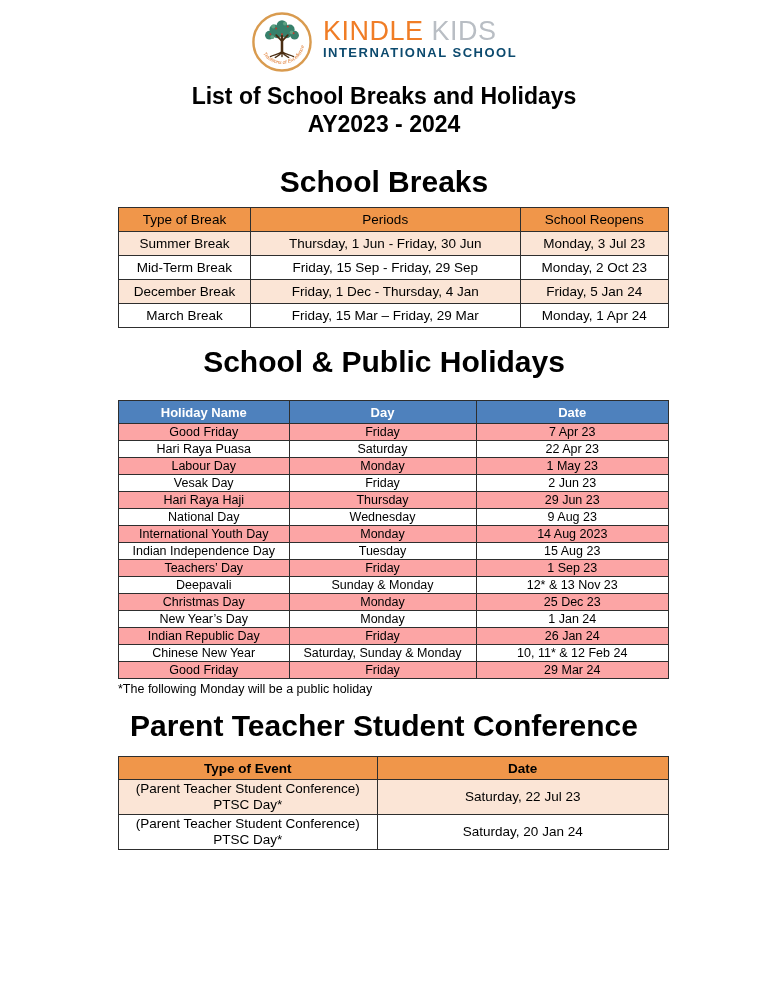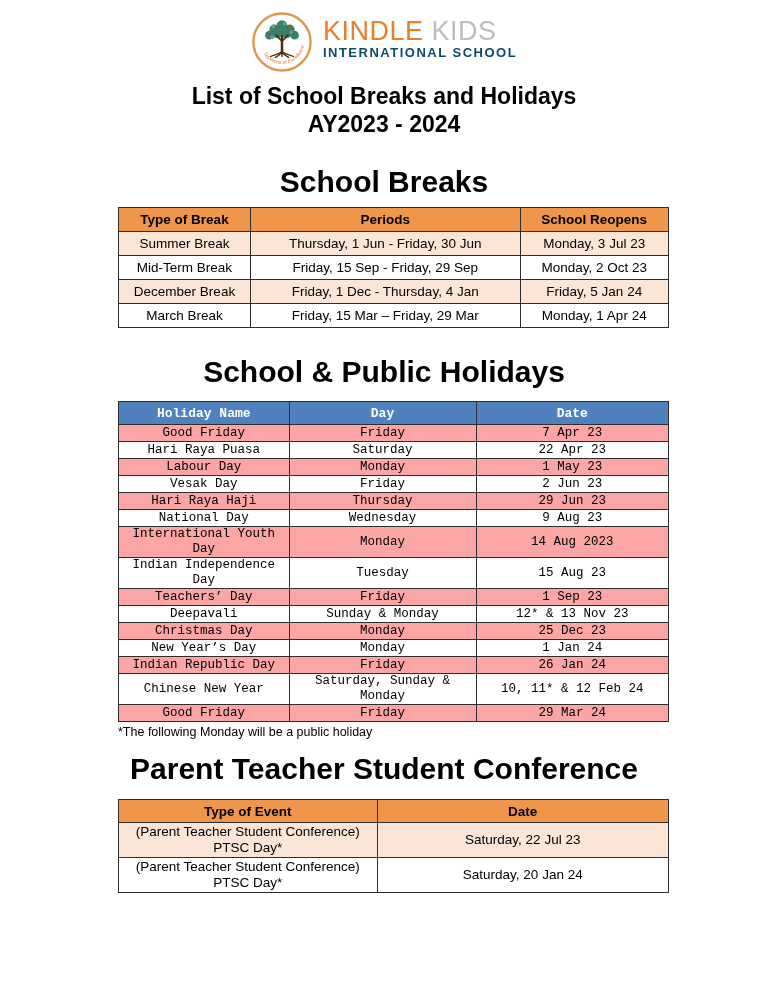--- a/index.html
+++ b/index.html
@@ -17,35 +17,35 @@
   .logo-text { padding-top: 7px; }
   .logo-name { font-size: 27px; font-weight: normal; line-height: 27px; letter-spacing: 0.5px; white-space: nowrap; }
   .logo-name .kindle { color: #F07D26; }
   .logo-name .kids   { color: #B9BEC4; }
   .logo-sub { font-size: 13px; font-weight: bold; color: #0c4a6e; letter-spacing: 1.5px; line-height: 16px; white-space: nowrap; }
 
   
   .doc-title { margin-top: 8px; text-align: center; font-size: 23px; font-weight: bold; line-height: 28px; }
   .section-heading { text-align: center; font-size: 30px; font-weight: bold; line-height: 28px; }
   .h-breaks   { margin-top: 30px; }
-  .h-holidays { margin-top: 30px; }
+  .h-holidays { margin-top: 20px; }
   .h-ptsc     { margin-top: 16px; }
 
   
   table { border-collapse: collapse; table-layout: fixed; margin-left: 118px; width: 551px; }
   th, td { border: 1px solid #2e2e2e; text-align: center; vertical-align: middle; padding: 0 2px; }
 
   
   .tbl-breaks { margin-top: 11px; }
-  .tbl-breaks th { height: 24px; background: #F0964A; font-size: 13.5px; font-weight: bold; }
+  .tbl-breaks th { height: 24px; background: #F0964A; font-size: 13.5px; font-weight: normal; }
   .tbl-breaks td { height: 24px; font-size: 13.5px; }
   .tbl-breaks tr.shaded td { background: #FBE5D6; }
 
   
-  .tbl-holidays { margin-top: 15px; font-family: Liberation Mono, monospace; }
+  .tbl-holidays { margin-top: 24px; }
   .tbl-holidays th { height: 23px; background: #4E81BD; color: #ffffff; font-size: 13px; font-weight: bold; }
   .tbl-holidays td { height: 17px; font-size: 12.5px; line-height: 15px; }
   .tbl-holidays tr.shaded td { background: #fca5a5; }
 
   .footnote { margin-left: 118px; margin-top: 3px; font-size: 12.5px; line-height: 14px; }
 
   
   .tbl-ptsc { margin-top: 16px; }
   .tbl-ptsc th { height: 23px; background: #F0964A; font-size: 13.5px; font-weight: bold; }
   .tbl-ptsc td { height: 35px; font-size: 13.5px; line-height: 16px; }

